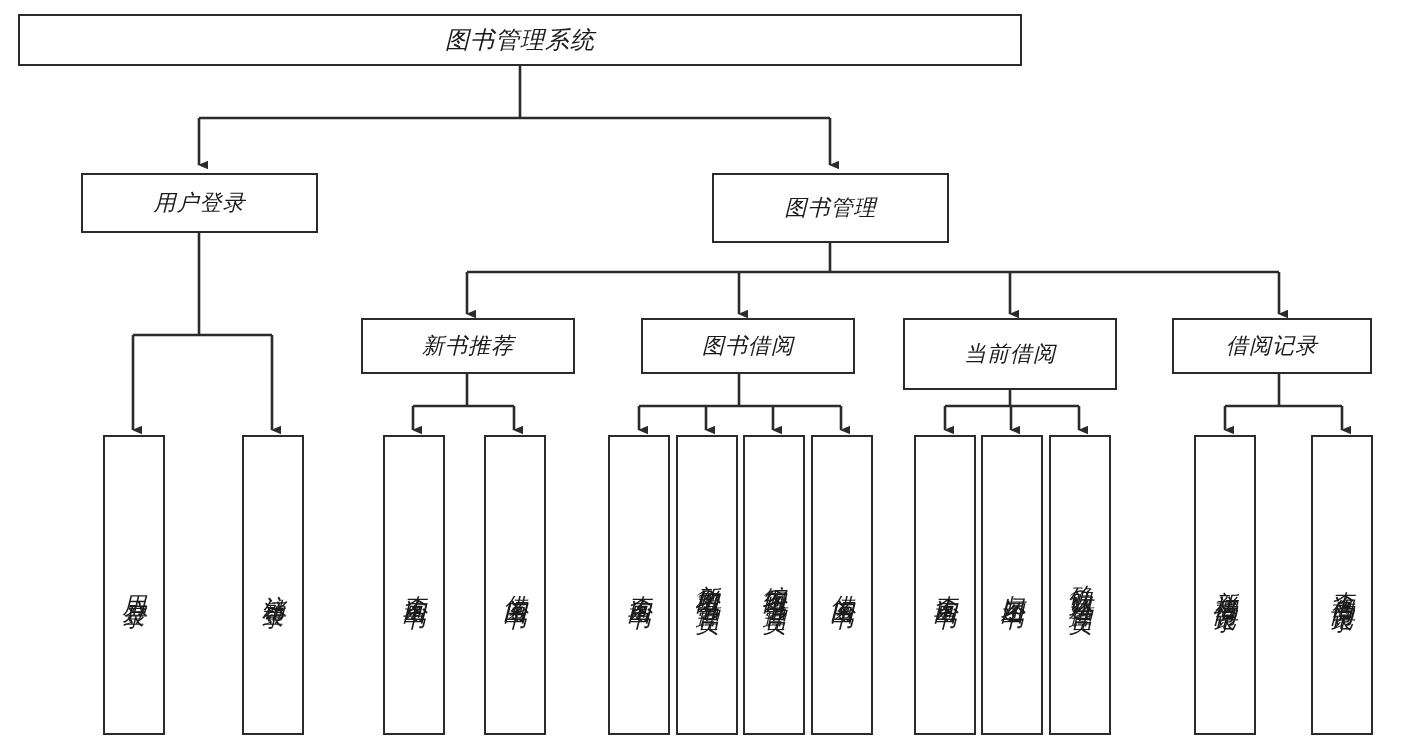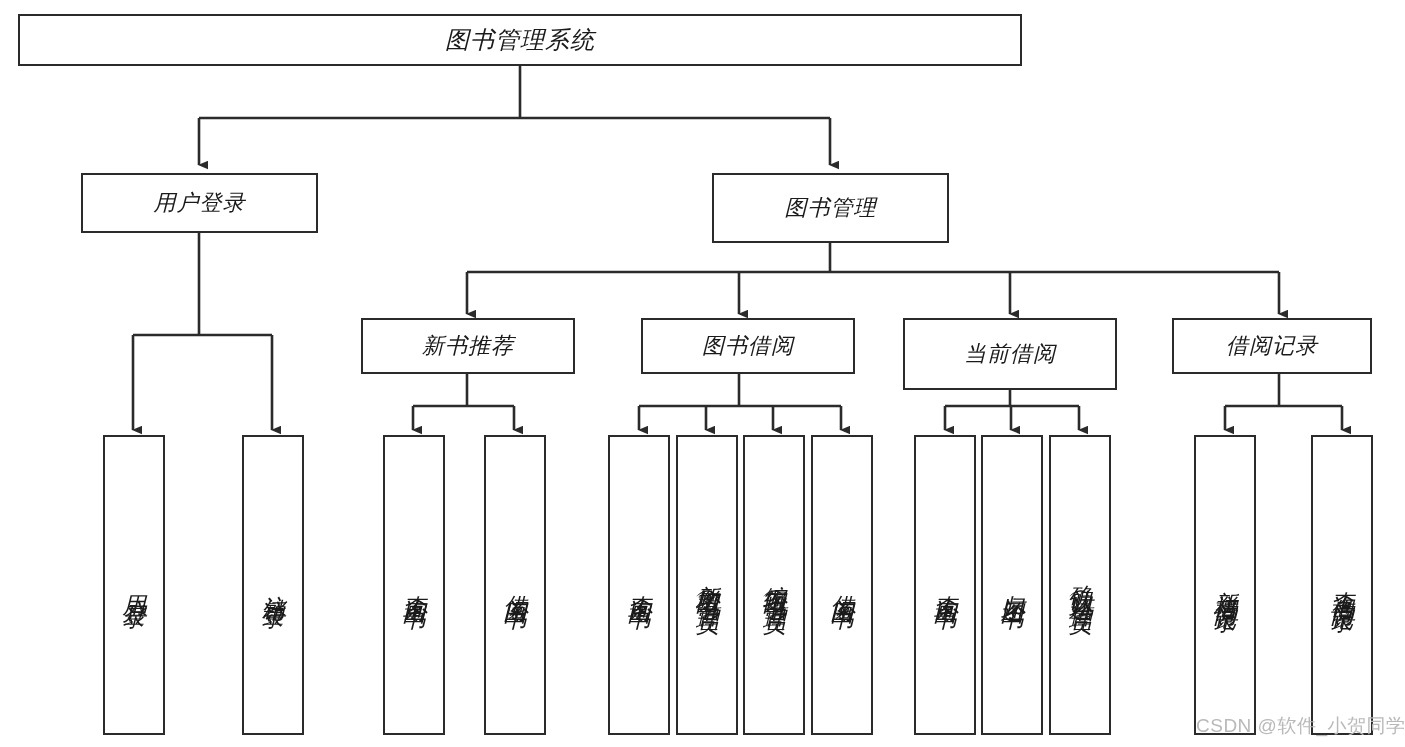--- a/index.html
+++ b/index.html
@@ -202,15 +202,14 @@
   </div>
 
   <div class="node-box vertical" style="left:1194px; top:435px; width:62px; height:300px;">
     <span class="node-label">新增借阅记录</span>
   </div>
 
   <div class="node-box vertical" style="left:1311px; top:435px; width:62px; height:300px;">
     <span class="node-label">查询借阅记录</span>
   </div>
 
-  <div class="watermark" style="left:1196px; top:713px;">CSDN @软件_小贺同学</div>
 
 </div>
 
 </body></html>

